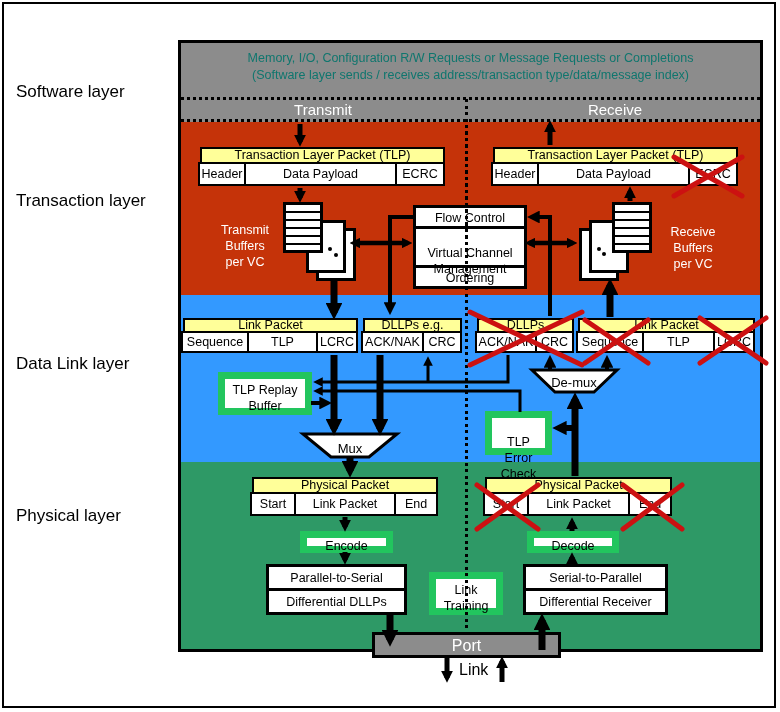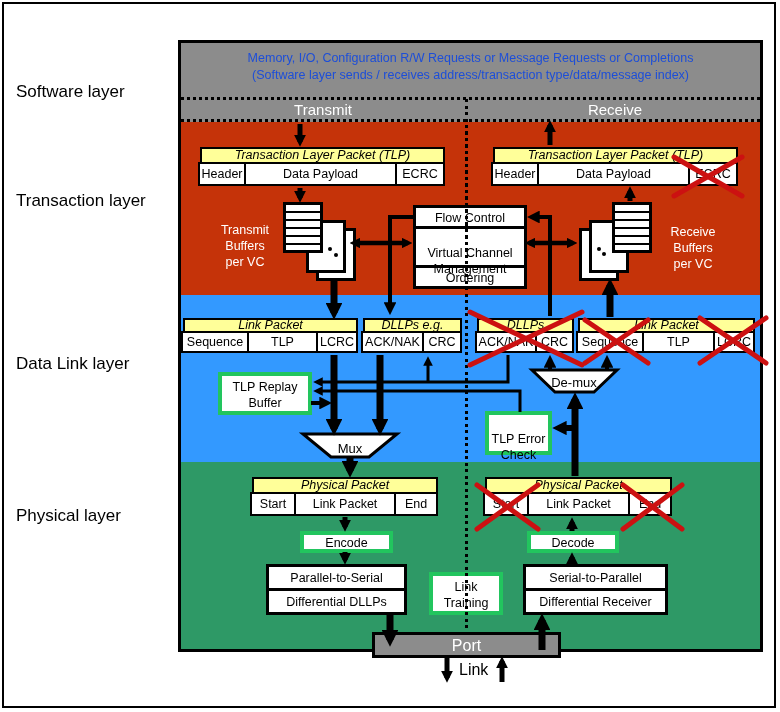--- a/index.html
+++ b/index.html
@@ -2,33 +2,33 @@
 <html><head>
 <meta charset="utf-8">
 <style>
   html,body{margin:0;padding:0;background:#fff;}
   .page{position:relative;width:780px;height:712px;background:#fff;overflow:hidden;
         font-family:"Liberation Sans",sans-serif;color:#000;}
   .frame{position:absolute;left:2px;top:2px;width:774px;height:706px;border:2px solid #000;box-sizing:border-box;}
   .diagram{position:absolute;left:178px;top:40px;width:585px;height:612px;border:3px solid #000;box-sizing:border-box;z-index:1;}
   .layer{position:absolute;z-index:0;}
   .layer-label{position:absolute;font-size:17px;z-index:2;}
-  .soft-text{position:absolute;color:#1d4ed8;font-size:12.5px;line-height:17px;text-align:center;z-index:2;}
+  .soft-text{position:absolute;color:#0f766e;font-size:12.5px;line-height:17px;text-align:center;z-index:2;}
   .trbar{position:absolute;border-top:3px dotted #000;border-bottom:3px dotted #000;box-sizing:border-box;z-index:0;}
   .trlabel{position:absolute;color:#fff;font-size:15px;text-align:center;z-index:2;}
   .vdots{position:absolute;width:3px;z-index:3;
          background:repeating-linear-gradient(to bottom,#000 0px,#000 3px,transparent 3px,transparent 6.5px);}
   .pkt{position:absolute;z-index:2;box-sizing:border-box;}
   .pkt .title{background:#FFFF99;border:2px solid #000;text-align:center;font-size:12.5px;
-              height:17px;line-height:13px;box-sizing:border-box;white-space:nowrap;font-style:italic;}
+              height:17px;line-height:13px;box-sizing:border-box;white-space:nowrap;}
   .pkt .cells{display:flex;margin-top:-2px;}
   .pkt .cell{background:#fff;border:2px solid #000;height:24px;line-height:20px;text-align:center;
              font-size:12.5px;box-sizing:border-box;margin-left:-2px;white-space:nowrap;overflow:hidden;}
   .pkt .cell.grow{flex:1;}
-  .wbox{position:absolute;background:#fff;border:4px solid #22c55e;box-sizing:border-box;z-index:2;
+  .wbox{position:absolute;background:#fff;border:7px solid #22c55e;box-sizing:border-box;z-index:2;
         text-align:center;font-size:12.5px;line-height:16px;}
   .ctrl{position:absolute;z-index:2;}
   .ctrl>div{background:#fff;border:3px solid #000;box-sizing:border-box;text-align:center;
             font-size:12.5px;margin-top:-3px;}
   .ctrl>div:first-child{margin-top:0;}
   .stack2>div{background:#fff;border:3px solid #000;box-sizing:border-box;text-align:center;
             font-size:12.5px;height:27px;line-height:22px;margin-top:-3px;}
   .stack2>div:first-child{margin-top:0;}
   .page-card{position:absolute;background:#fff;border:3px solid #000;box-sizing:border-box;z-index:2;}
   .striped{background:repeating-linear-gradient(to bottom,#fff 0px,#fff 6px,#000 6px,#000 8px);}

